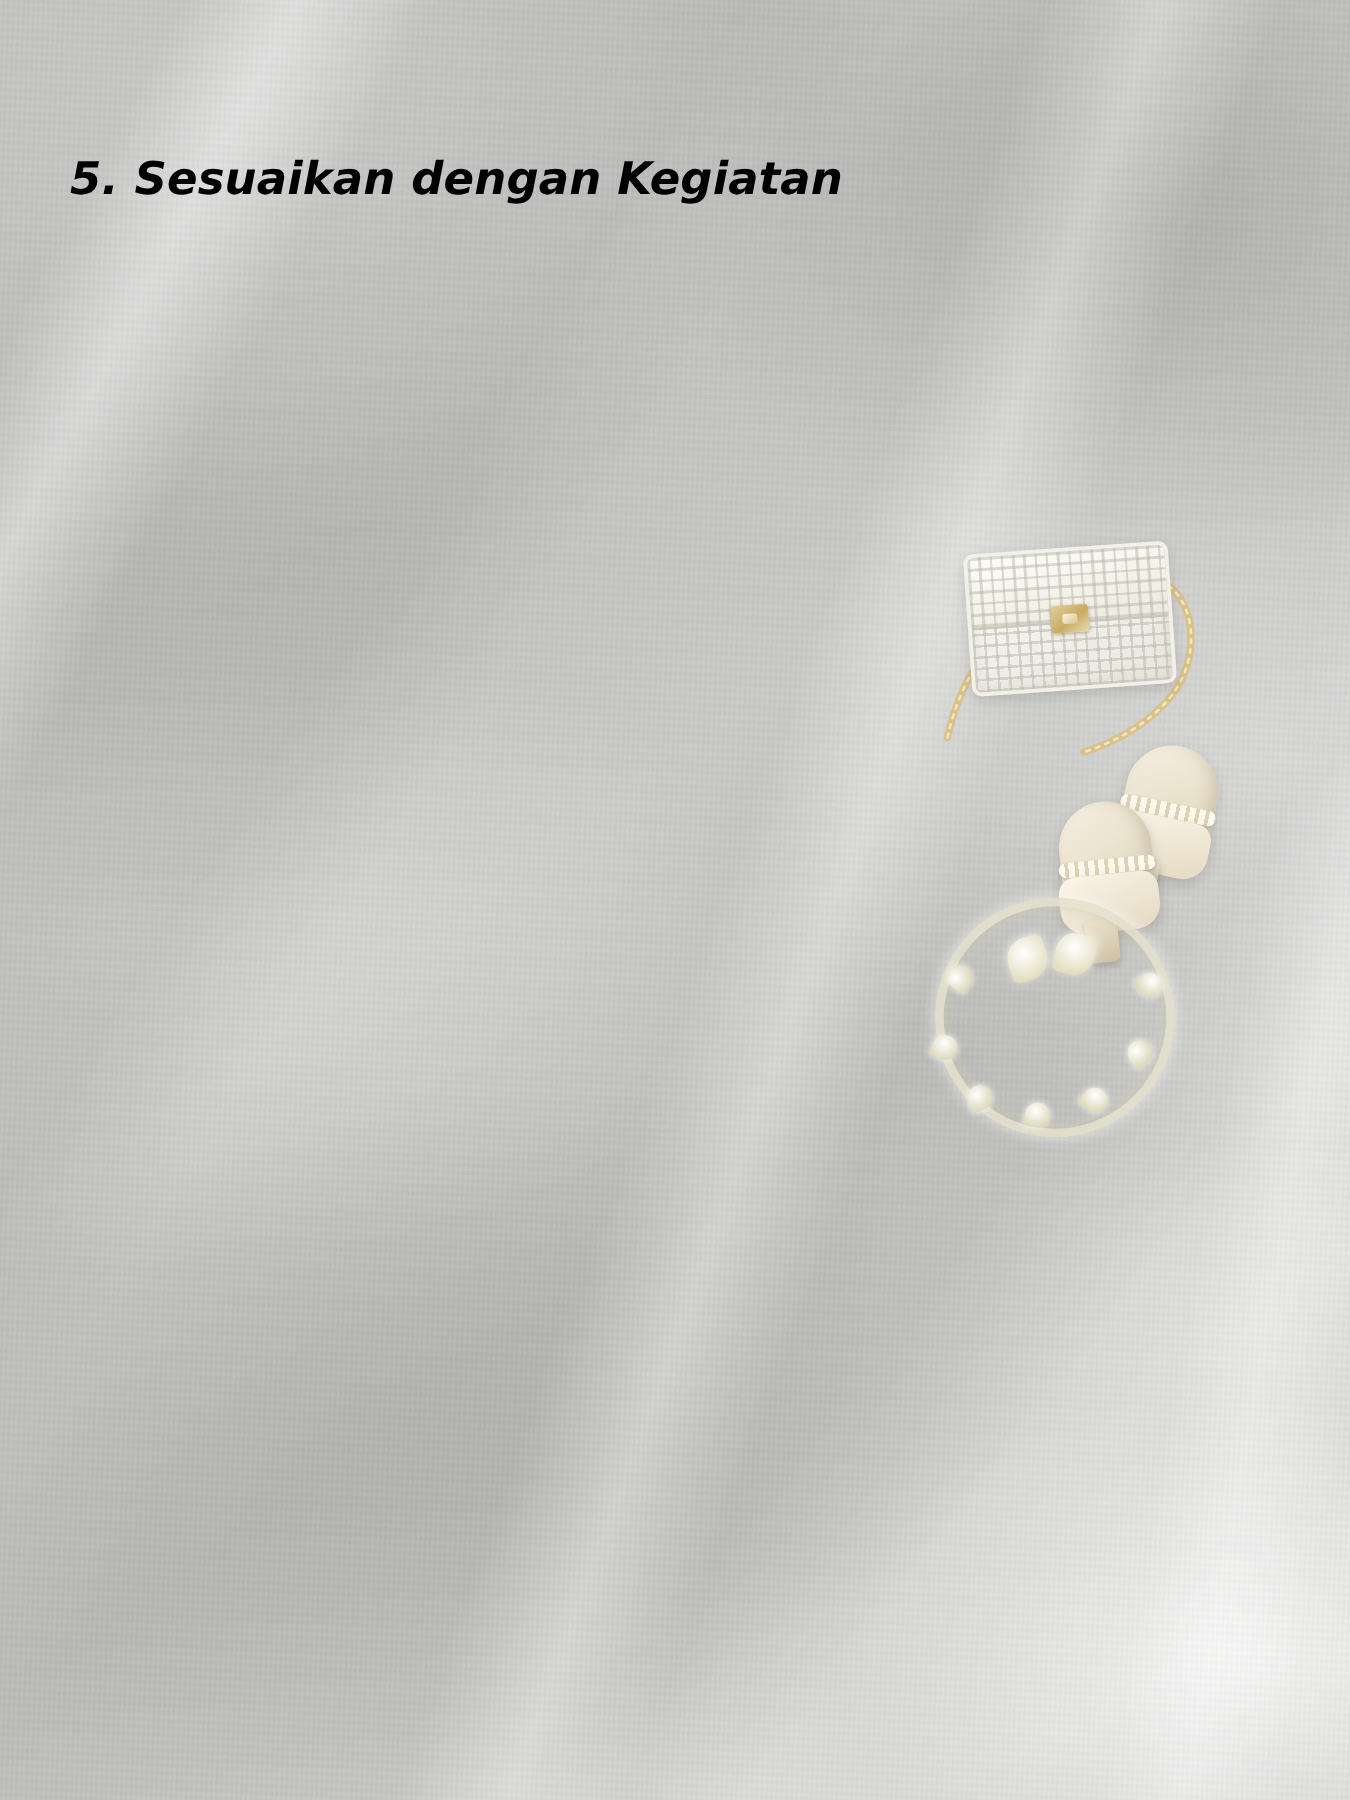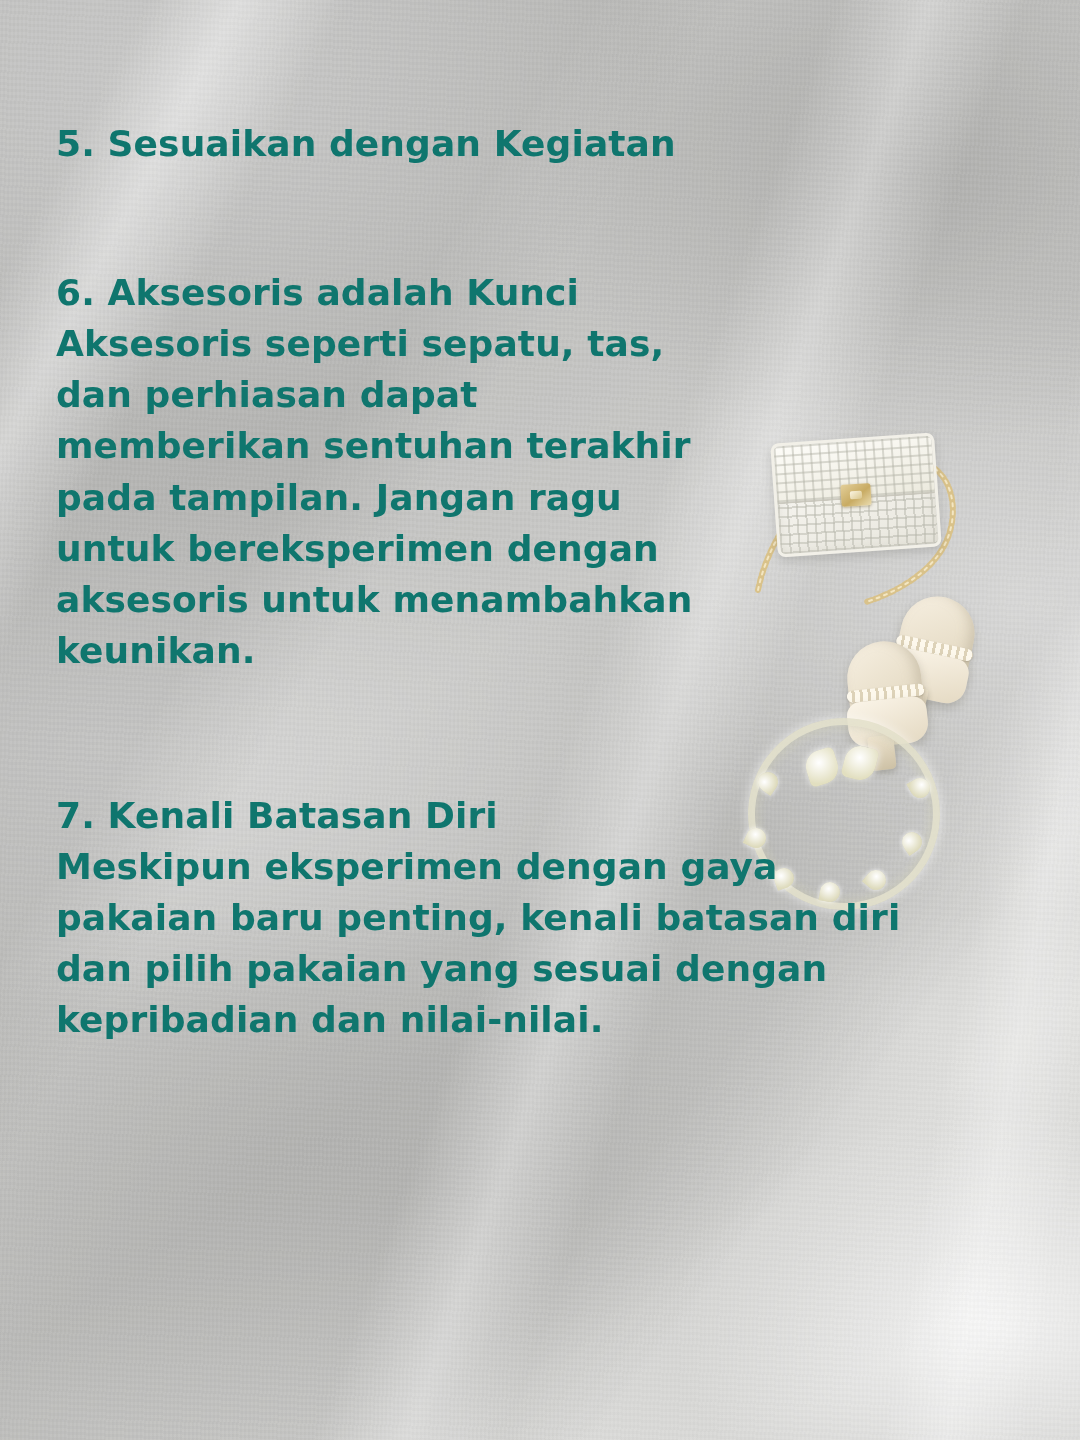--- a/index.html
+++ b/index.html
@@ -52,27 +52,28 @@
   .content {
     position: absolute;
     left: 56px;
     top: 118px;
     width: 930px;
     z-index: 5;
   }
   .block { margin-bottom: 52px; }
   .block:last-child { margin-bottom: 0; }
   .heading, .para {
-    color: #0f766e;
+    color: #000000;
     font-weight: bold;
     font-size: 36px;
     line-height: 1.42;
     letter-spacing: 0.1px;
     margin: 0;
     white-space: pre-line;
+    font-style: italic;
   }
   .block-6 .heading,
   .block-6 .para { max-width: 680px; }
   .block-5 .heading,
   .block-5 .para { max-width: 900px; }
   .block-7 .heading,
   .block-7 .para { max-width: 880px; }
 
   .spacer-5 { height: 46px; }
   .spacer-6 { height: 62px; }
@@ -269,34 +270,17 @@
 </div>
 
 <div class="content">
 
   <div class="block block-5">
     <p class="heading">5. Sesuaikan dengan Kegiatan</p>
   </div>
 
   <div class="spacer-5"></div>
 
-  <div class="block block-6">
-    <p class="heading">6. Aksesoris adalah Kunci</p>
-    <p class="para">Aksesoris seperti sepatu, tas,
-dan perhiasan dapat
-memberikan sentuhan terakhir
-pada tampilan. Jangan ragu
-untuk bereksperimen dengan
-aksesoris untuk menambahkan
-keunikan.</p>
-  </div>
 
   <div class="spacer-6"></div>
 
-  <div class="block block-7">
-    <p class="heading">7. Kenali Batasan Diri</p>
-    <p class="para">Meskipun eksperimen dengan gaya
-pakaian baru penting, kenali batasan diri
-dan pilih pakaian yang sesuai dengan
-kepribadian dan nilai-nilai.</p>
-  </div>
 
 </div>
 
 </body></html>

